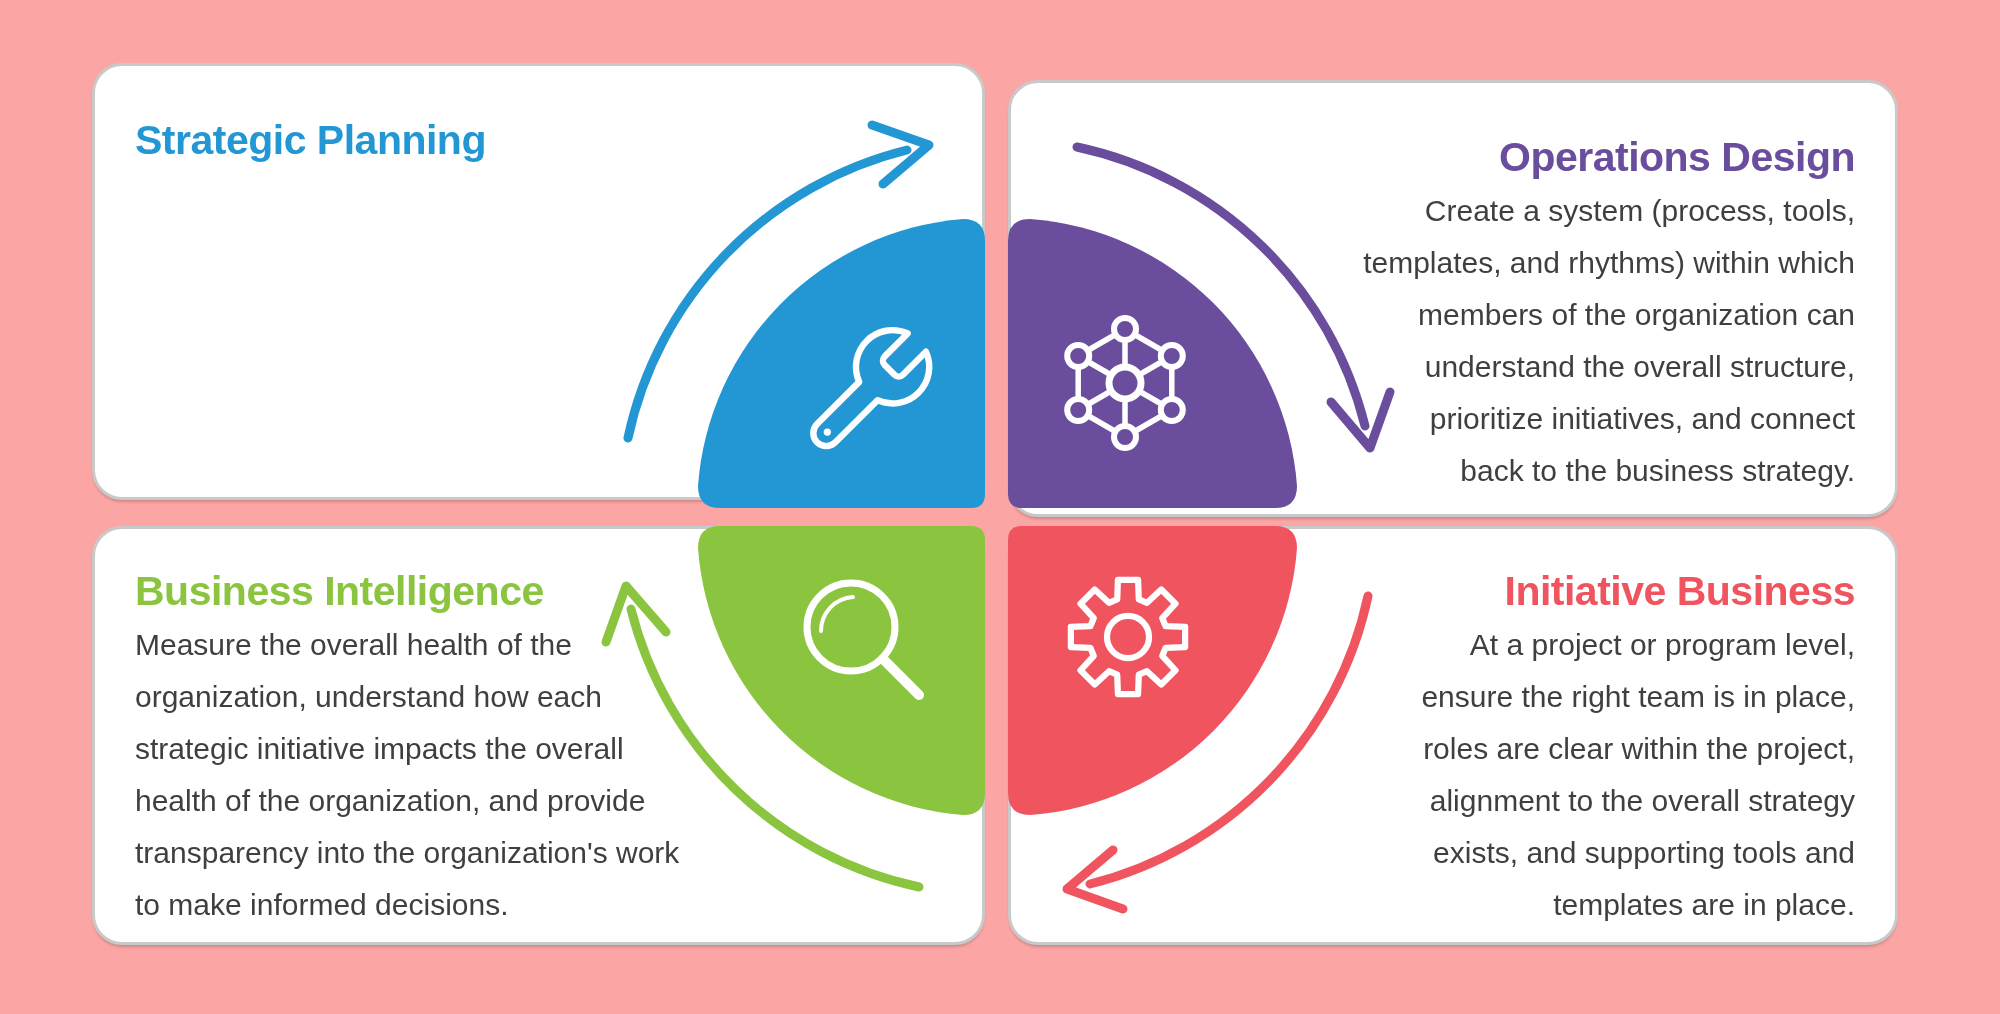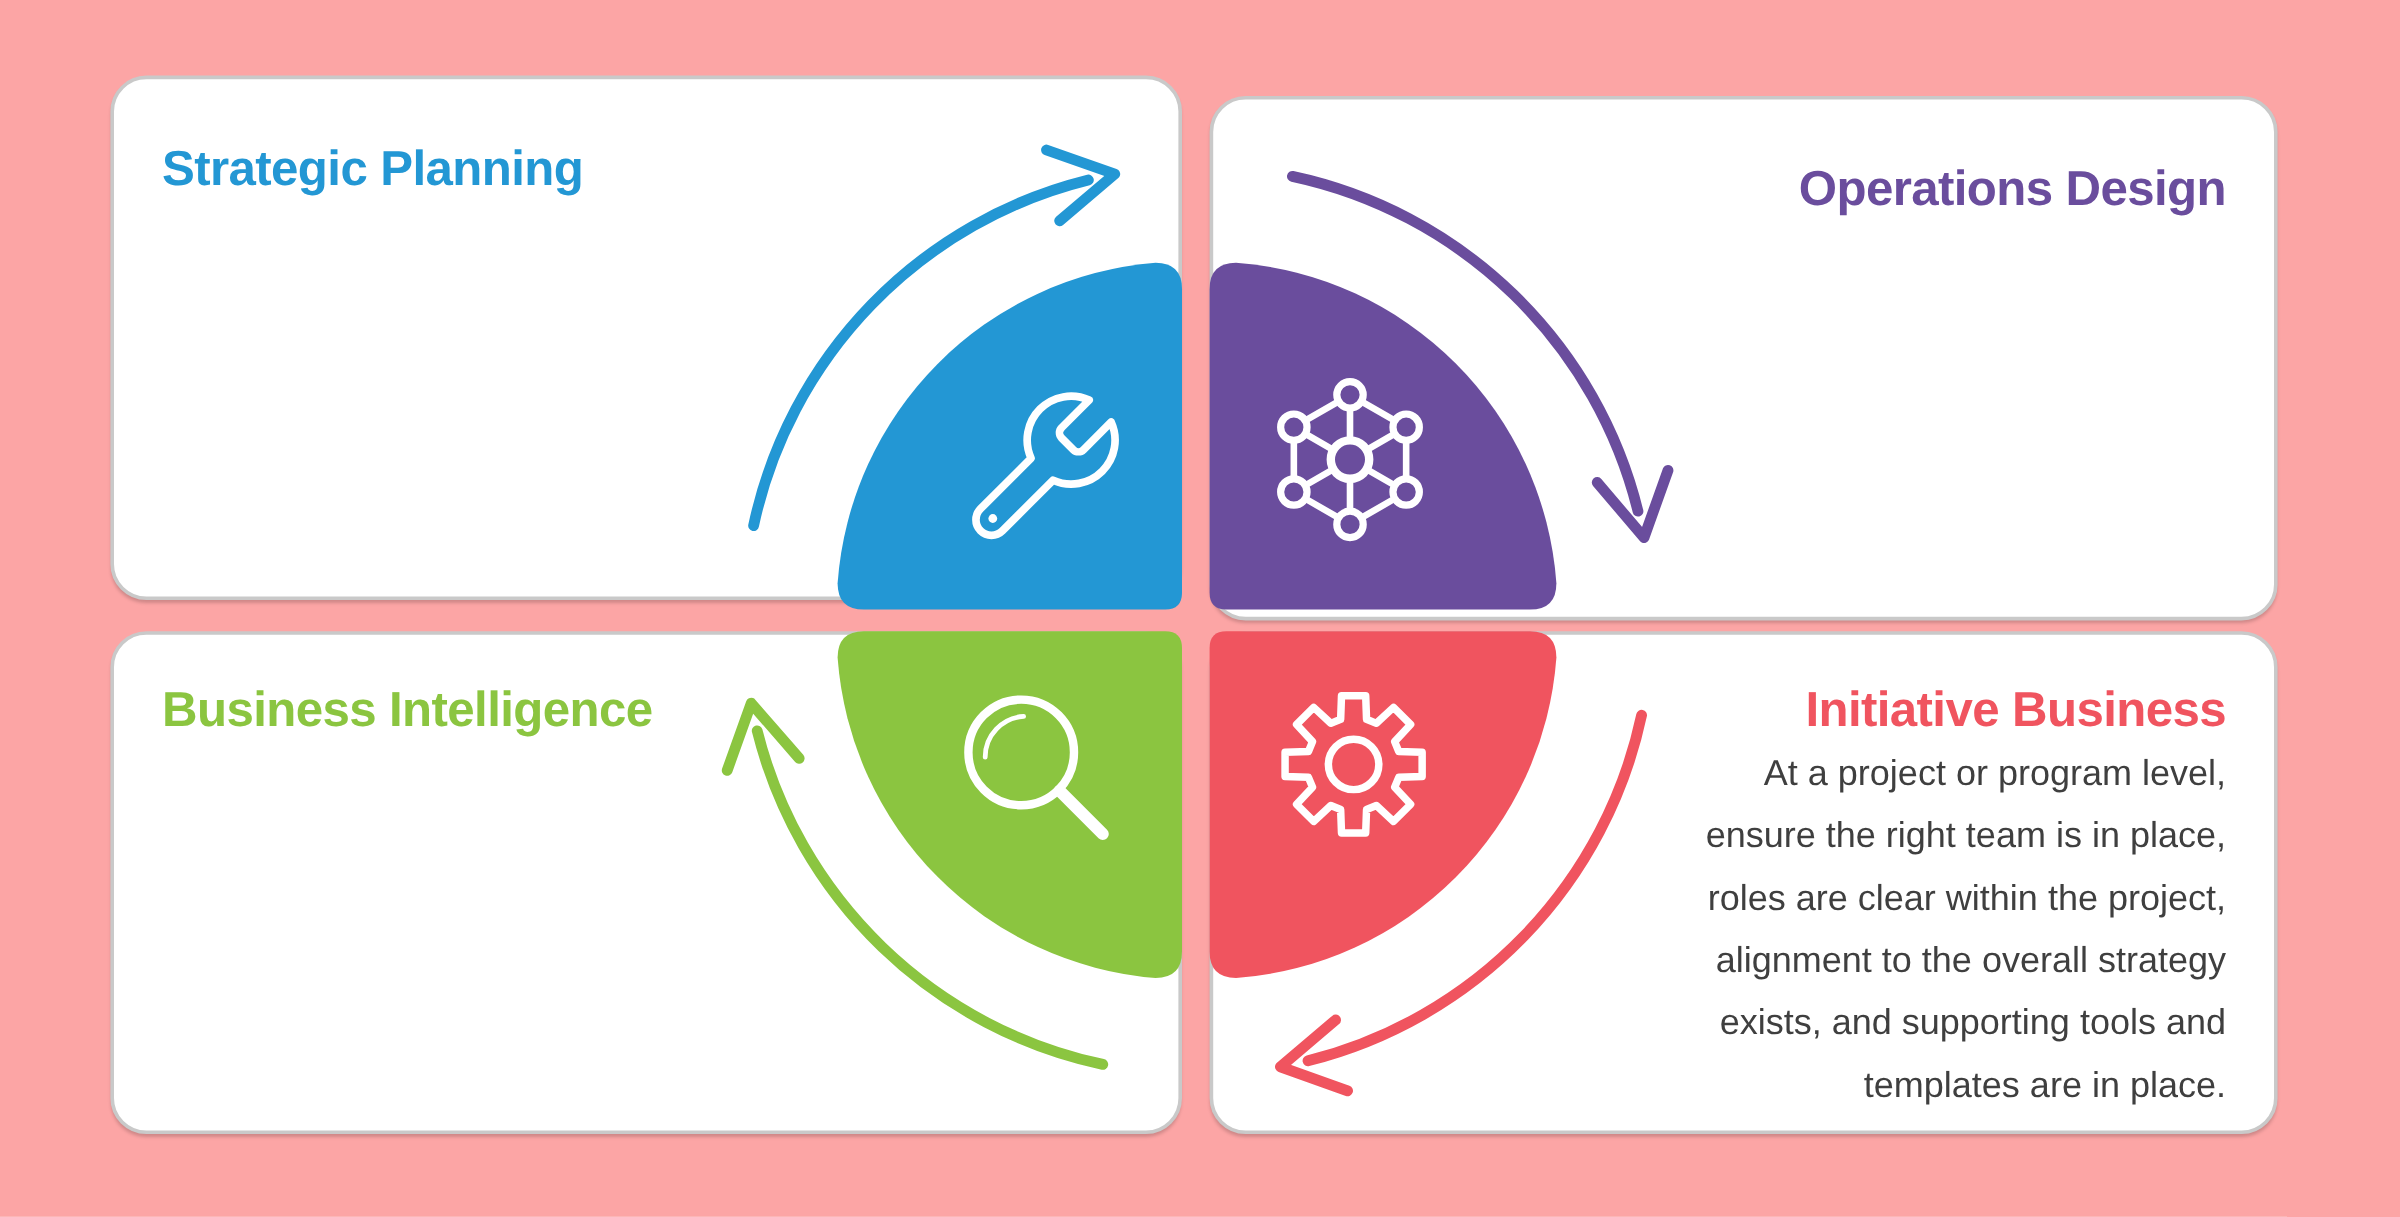--- a/index.html
+++ b/index.html
@@ -26,26 +26,38 @@
 
   <div class="card top" id="card-tl">
     <div class="content">
       <h2 class="qtitle" style="color: rgb(35, 151, 212);">Strategic Planning</h2>
     </div>
   </div>
 
   <div class="card top right" id="card-tr">
     <div class="content">
       <h2 class="qtitle" style="color: rgb(106, 77, 157);">Operations Design</h2>
+      <p class="qbody">Create a system (process, tools,
+templates, and rhythms) within which
+members of the organization can
+understand the overall structure,
+prioritize initiatives, and connect
+back to the business strategy.</p>
     </div>
   </div>
 
   <div class="card bottom" id="card-bl">
     <div class="content">
       <h2 class="qtitle" style="color: rgb(139, 197, 64);">Business Intelligence</h2>
+      <p class="qbody">Measure the overall health of the
+organization, understand how each
+strategic initiative impacts the overall
+health of the organization, and provide
+transparency into the organization's work
+to make informed decisions.</p>
     </div>
   </div>
 
   <div class="card bottom right" id="card-br">
     <div class="content">
       <h2 class="qtitle" style="color: rgb(240, 84, 95);">Initiative Business</h2>
       <p class="qbody">At a project or program level,
 ensure the right team is in place,
 roles are clear within the project,
 alignment to the overall strategy

